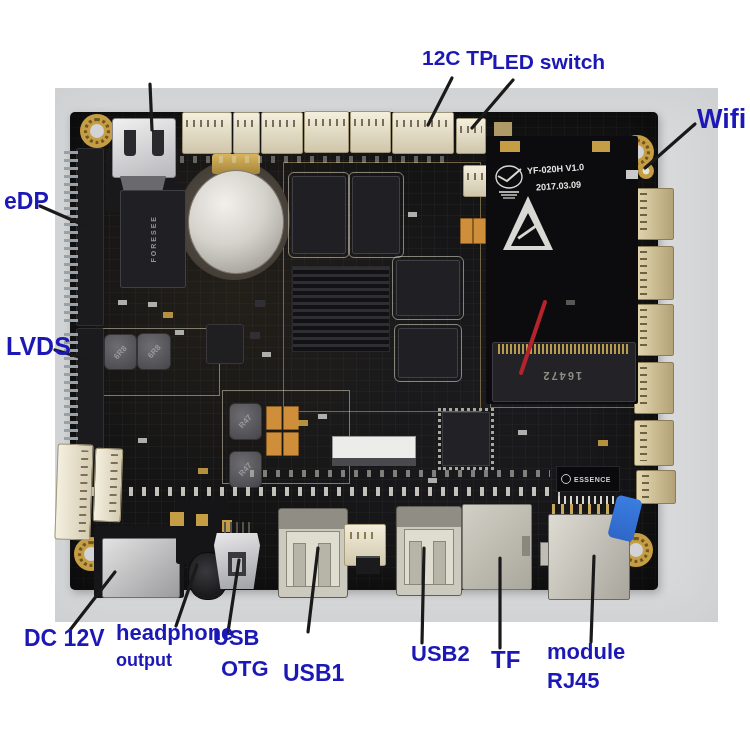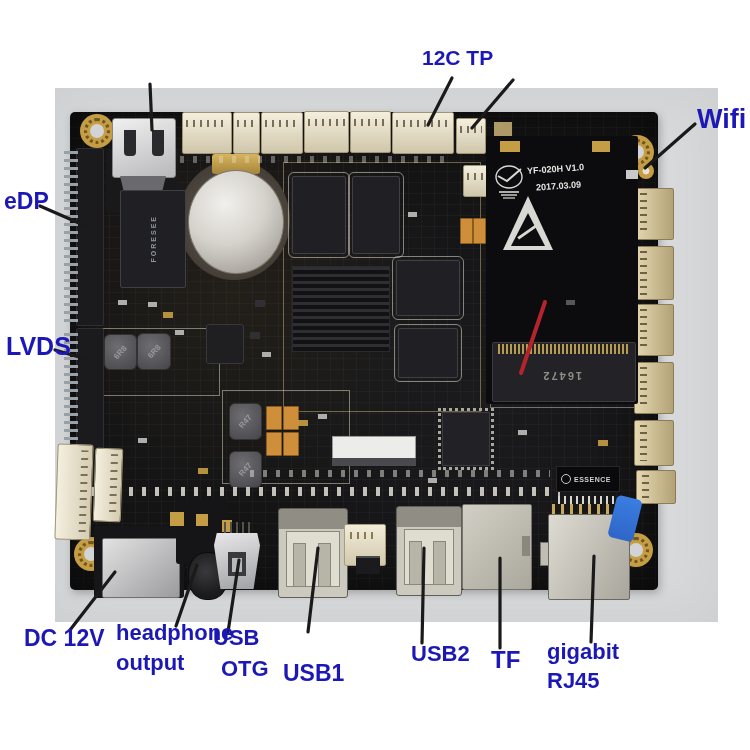--- a/index.html
+++ b/index.html
@@ -249,27 +249,28 @@
     <line class="black" x1="70" y1="630" x2="115" y2="572"></line>
     <line class="black" x1="176" y1="626" x2="197" y2="565"></line>
     <line class="black" x1="228" y1="632" x2="239" y2="560"></line>
     <line class="black" x1="308" y1="632" x2="318" y2="548"></line>
     <line class="black" x1="422" y1="643" x2="424" y2="548"></line>
     <line class="black" x1="500" y1="648" x2="500" y2="558"></line>
     <line class="black" x1="591" y1="642" x2="594" y2="556"></line>
   </svg>
 
   <div class="a lbl" style="left:422px;top:47px;font-size:21px">12C TP</div>
+  <div class="a lbl" style="left:492px;top:51px;font-size:21px">LED switch</div>
   <div class="a lbl" style="left:697px;top:105px;font-size:27px">Wifi</div>
   <div class="a lbl" style="left:4px;top:189px;font-size:23px">eDP</div>
   <div class="a lbl" style="left:6px;top:333px;font-size:25px">LVDS</div>
   <div class="a lbl" style="left:24px;top:626px;font-size:23px">DC 12V</div>
   <div class="a lbl" style="left:116px;top:621px;font-size:22px">headphone</div>
-  <div class="a lbl" style="left:116px;top:651px;font-size:22px">output</div>
+  <div class="a lbl" style="left:116px;top:651px;font-size:18px">output</div>
   <div class="a lbl" style="left:213px;top:626px;font-size:22px">USB</div>
   <div class="a lbl" style="left:221px;top:657px;font-size:22px">OTG</div>
   <div class="a lbl" style="left:283px;top:661px;font-size:23px">USB1</div>
   <div class="a lbl" style="left:411px;top:642px;font-size:22px">USB2</div>
   <div class="a lbl" style="left:491px;top:647px;font-size:24px">TF</div>
-  <div class="a lbl" style="left:547px;top:640px;font-size:22px">gigabit</div>
+  <div class="a lbl" style="left:547px;top:640px;font-size:22px">module</div>
   <div class="a lbl" style="left:547px;top:669px;font-size:22px">RJ45</div>
 
 </div>
 
 </body></html>

